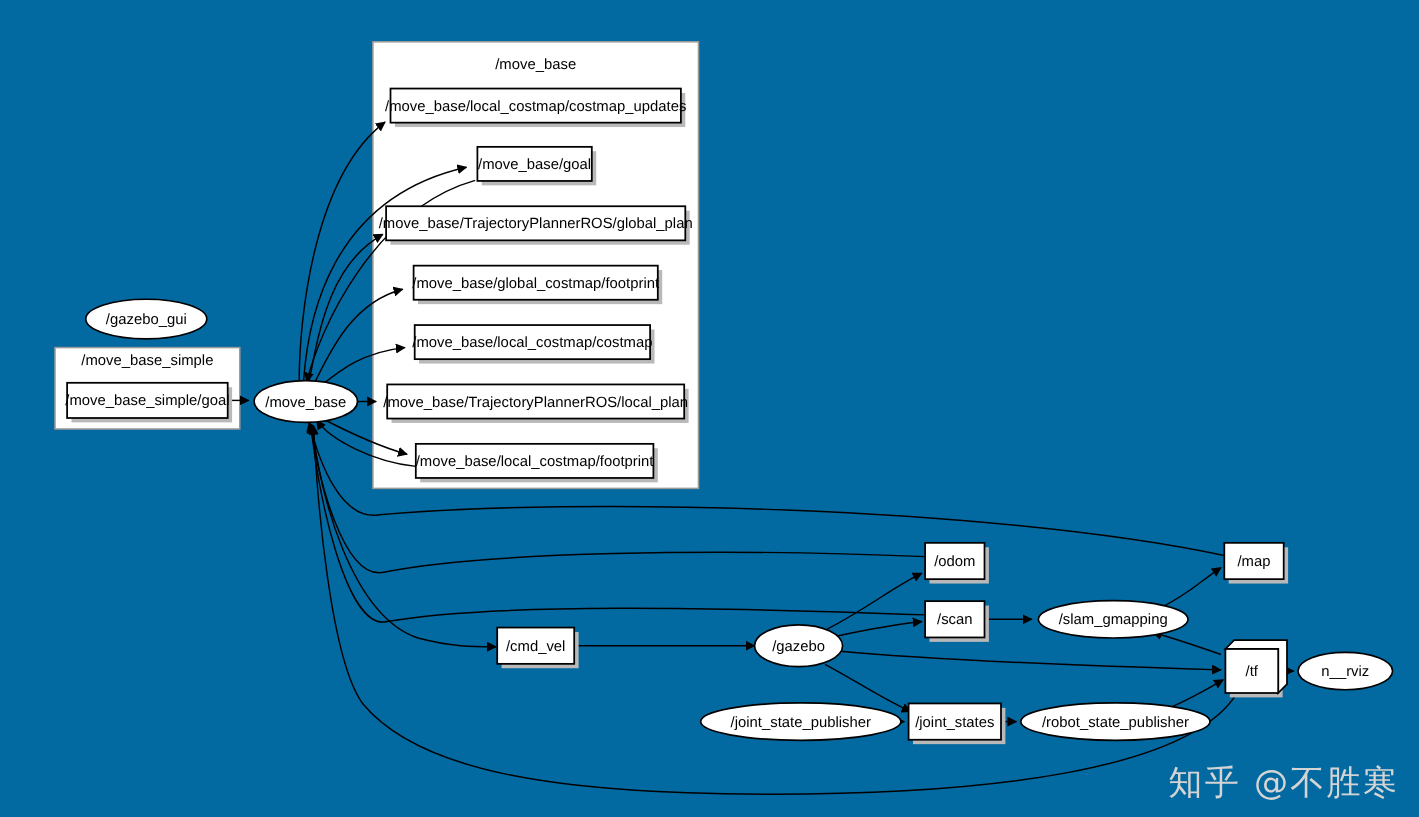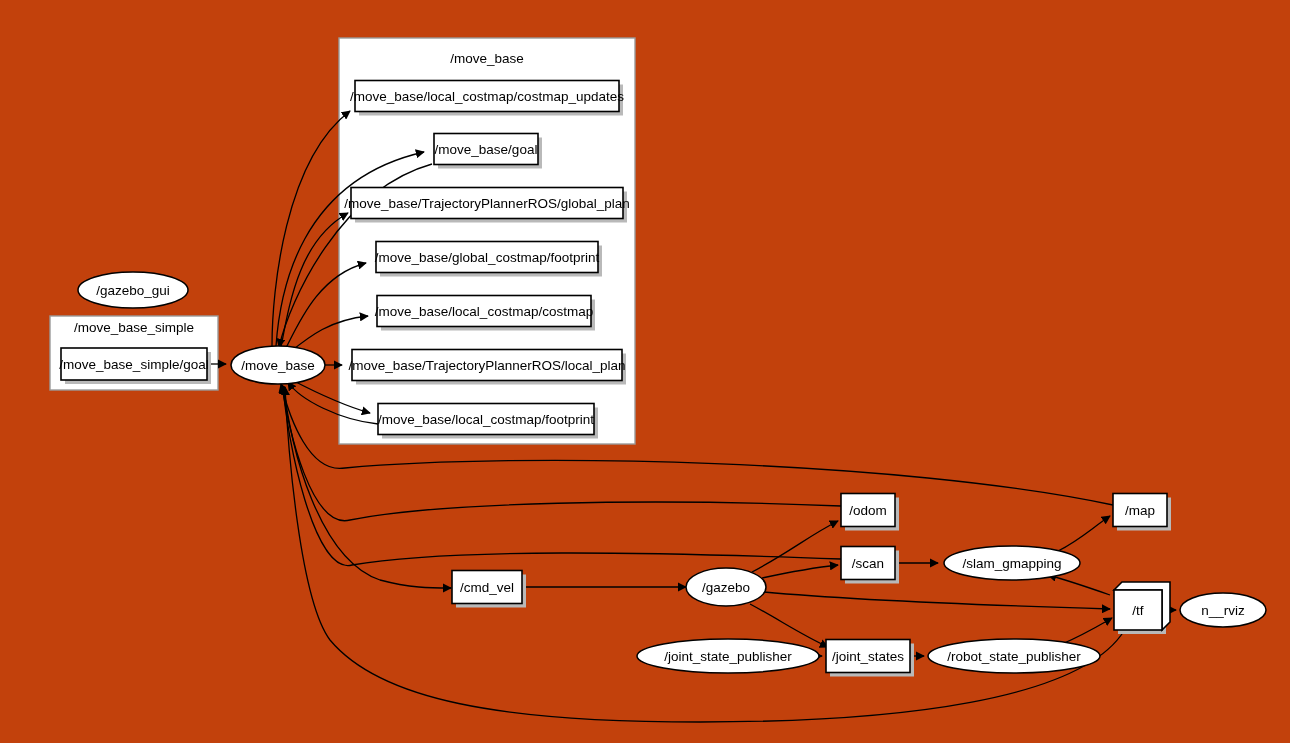--- a/index.html
+++ b/index.html
@@ -4,21 +4,21 @@
 <style>
   html, body {
     margin: 0;
     padding: 0;
     background: #ffffff;
   }
   #canvas-wrap {
     position: relative;
     width: 1290px;
     height: 743px;
-    background: #c2410c;
+    background: #0369a1;
     overflow: hidden;
     font-family: "Liberation Sans", sans-serif;
   }
   svg#graph {
     position: absolute;
     left: 0;
     top: 0;
     width: 1290px;
     height: 743px;
   }
@@ -220,13 +220,14 @@
           <rect x="826" y="639.5" width="84" height="33" class="node-rect"></rect>
           <text x="868" y="657" class="node-label">/joint_states</text>
         </g>
         <g>
           <ellipse cx="1014" cy="656" rx="86" ry="17" class="node-ellipse"></ellipse>
           <text x="1014" y="657" class="node-label">/robot_state_publisher</text>
         </g>
       </g>
   </svg>
 
+  <div class="watermark">知乎 @不胜寒</div>
 </div>
 
 </body></html>

